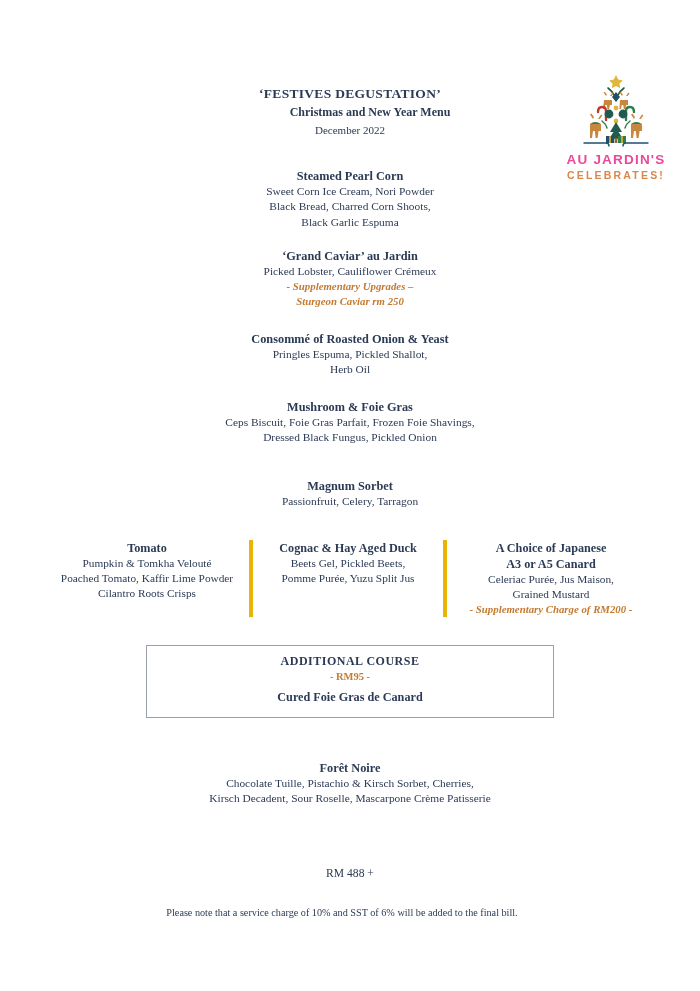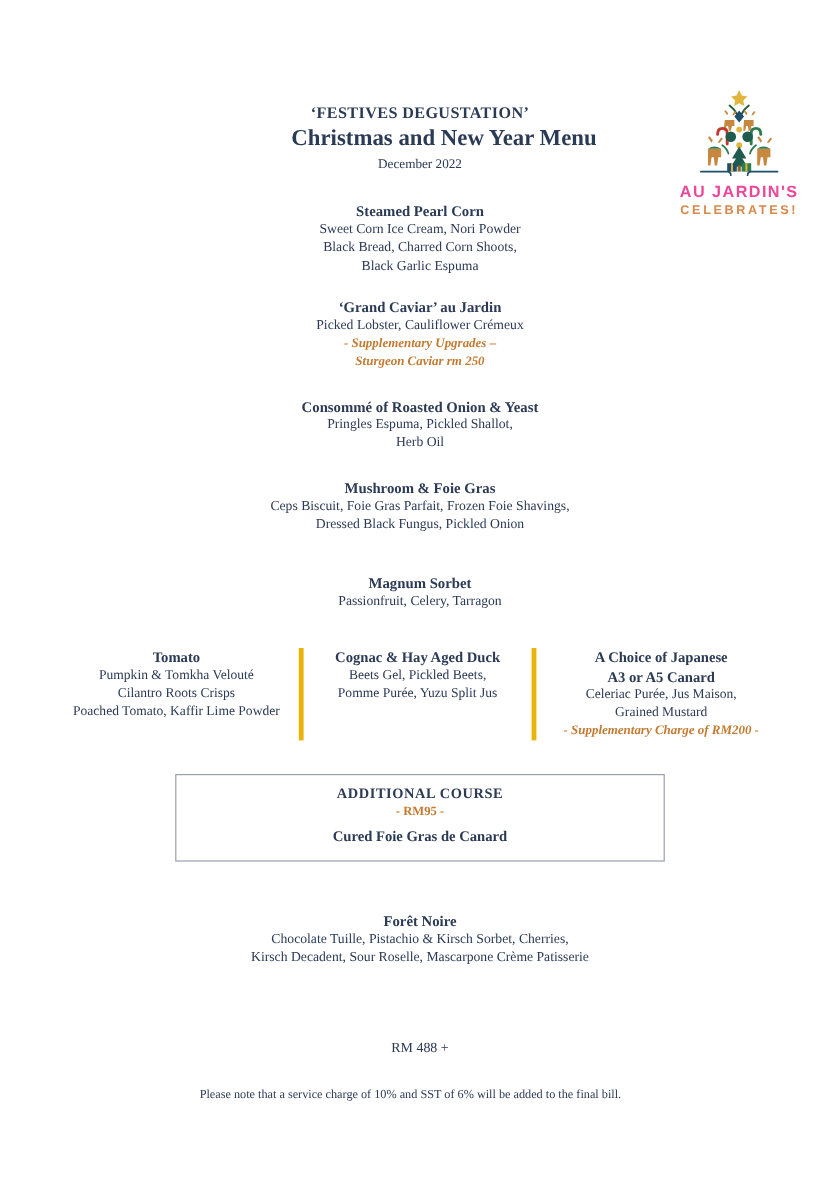--- a/index.html
+++ b/index.html
@@ -60,21 +60,21 @@
     width: 700px;
     text-align: center;
   }
   .header .title1 {
     font-weight: bold;
     font-size: 13.5px;
     letter-spacing: 0.3px;
   }
   .header .title2 {
     font-weight: bold;
-    font-size: 19px;
+    font-size: 12px;
     margin-top: 3px;
     padding-left: 40px;
   }
   .header .subtitle {
     font-size: 11px;
     margin-top: 4px;
   }
 
   
   .course {
@@ -277,22 +277,22 @@
     </div>
   <div class="course" id="course-4" style="top:478px">
       <div class="name">Magnum Sorbet</div>
       <div class="desc">Passionfruit, Celery, Tarragon</div>
     </div>
 
   <div class="mains">
     <div class="main-col col-a" id="main-0">
         <div class="name">Tomato</div>
         <div class="desc">Pumpkin &amp; Tomkha Velouté</div>
+        <div class="desc">Poached Tomato, Kaffir Lime Powder</div>
         <div class="desc">Cilantro Roots Crisps</div>
-        <div class="desc">Poached Tomato, Kaffir Lime Powder</div>
       </div>
     <div class="main-col col-b" id="main-1">
         <div class="name">Cognac &amp; Hay Aged Duck</div>
         <div class="desc">Beets Gel, Pickled Beets,</div>
         <div class="desc">Pomme Purée, Yuzu Split Jus</div>
       </div>
     <div class="main-col col-c" id="main-2">
         <div class="name">A Choice of Japanese</div>
         <div class="name">A3 or A5 Canard</div>
         <div class="desc">Celeriac Purée, Jus Maison,</div>

